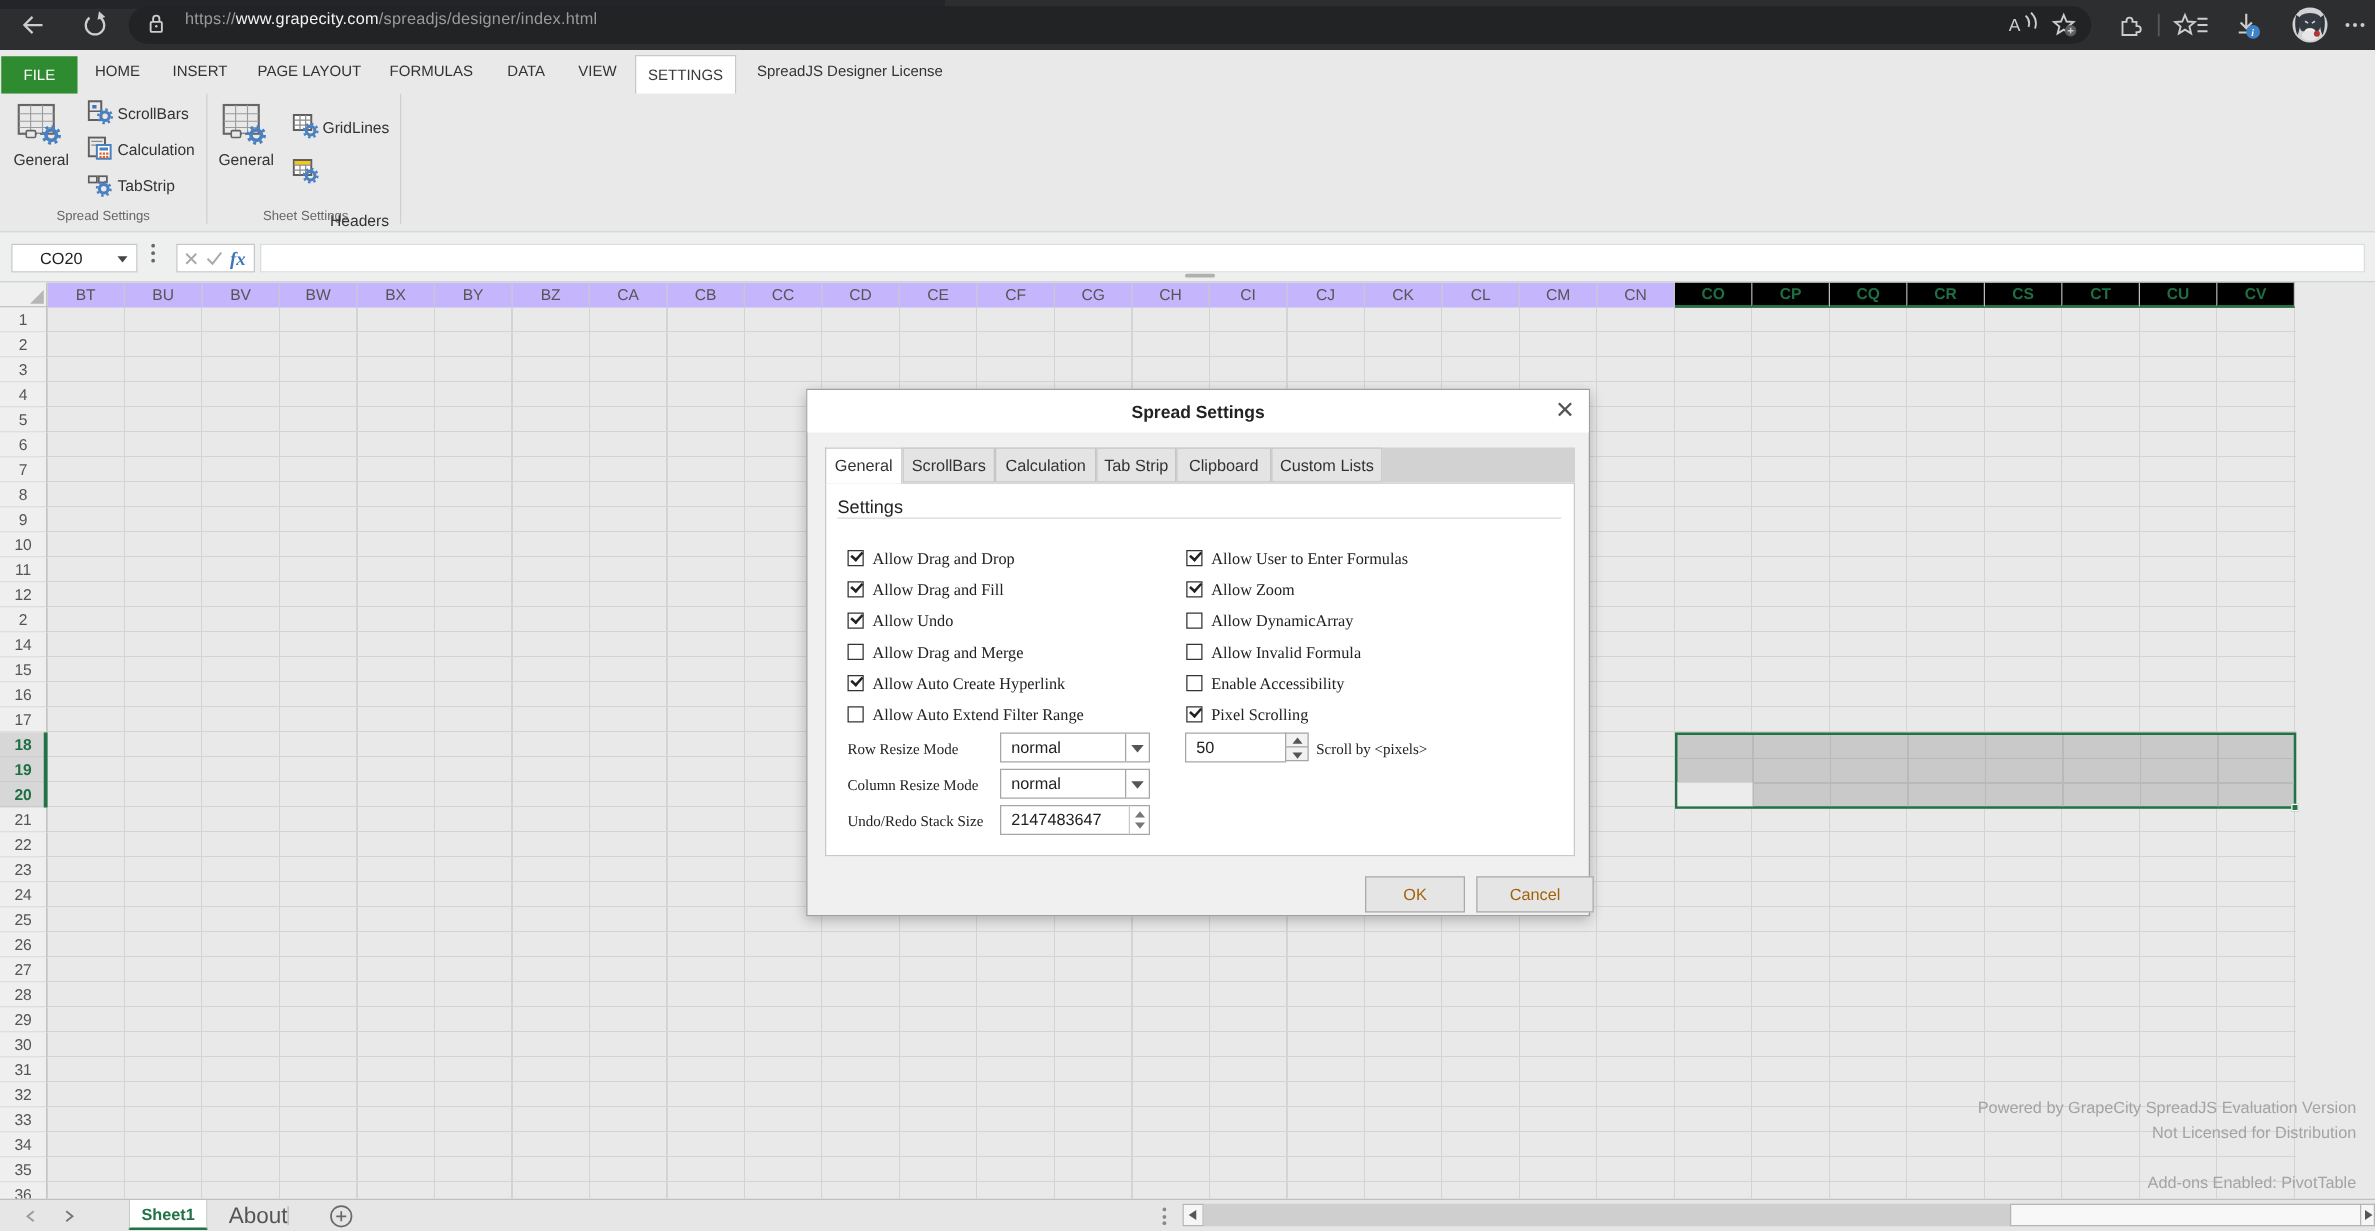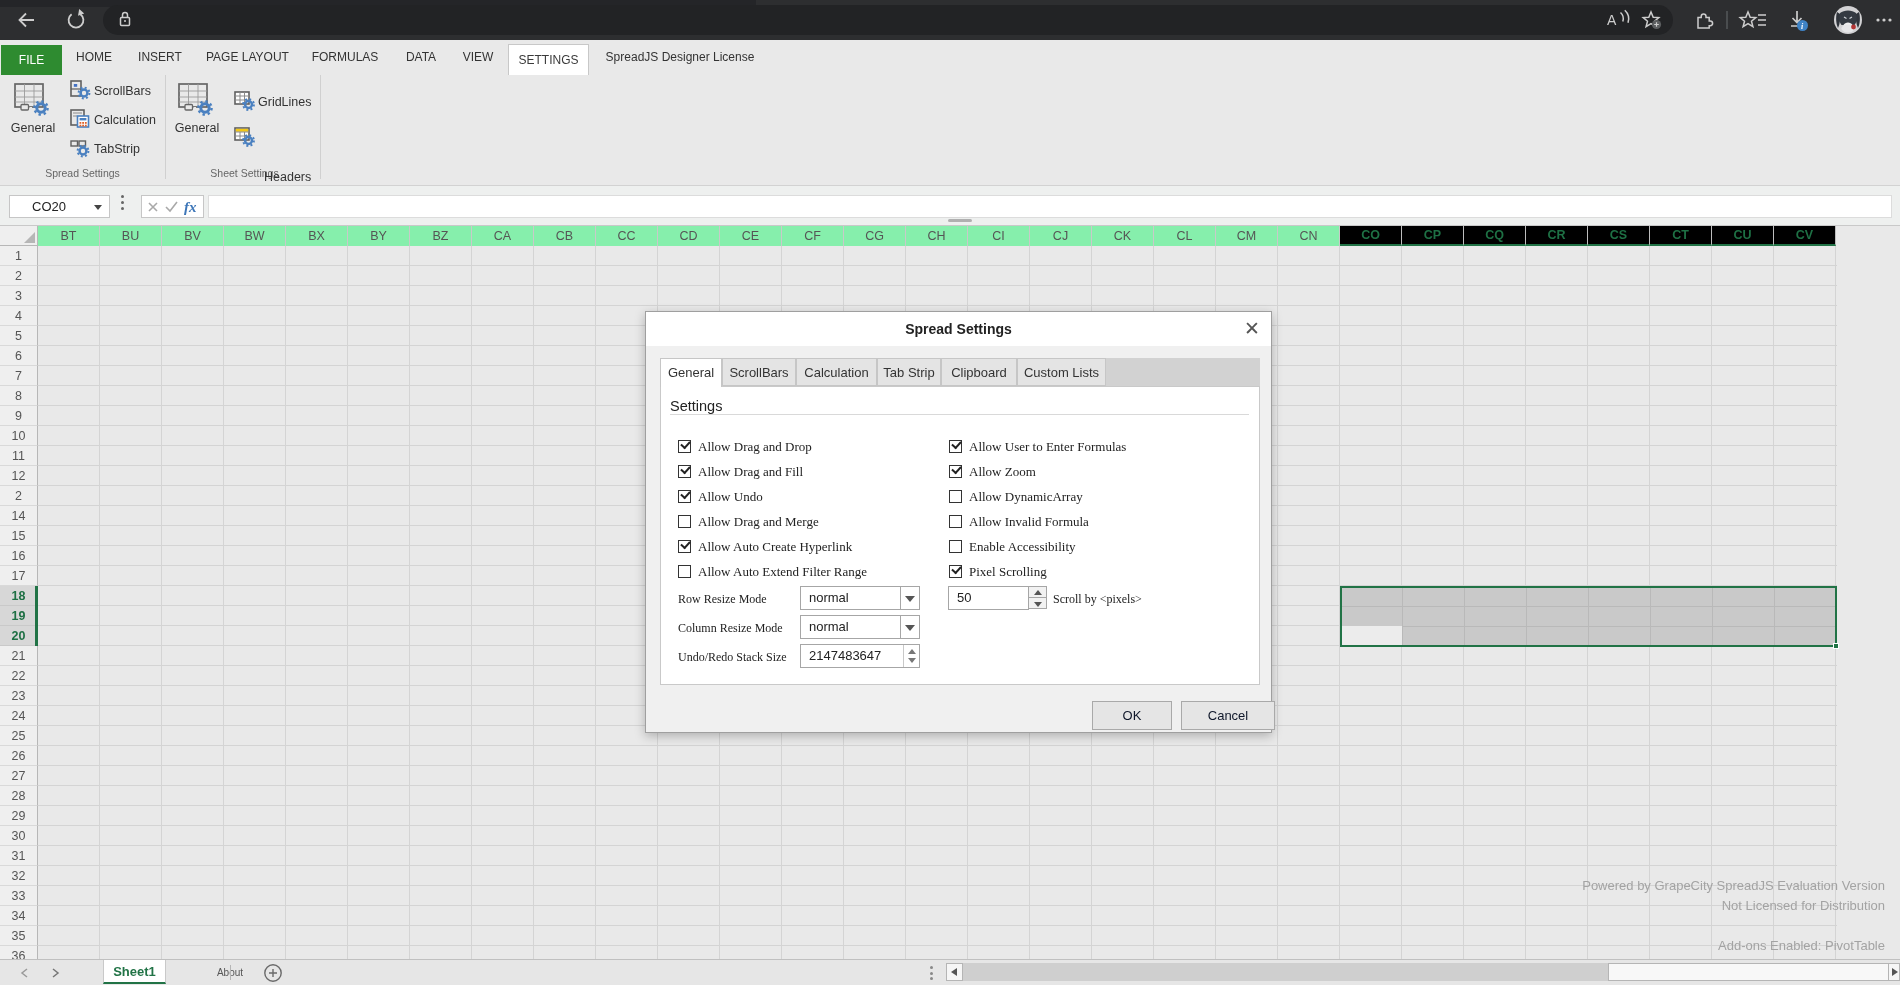--- a/index.html
+++ b/index.html
@@ -32,21 +32,21 @@
   #namebox { position:absolute; left:9px; top:9px; width:101px; height:23px; background:#fff; border:1px solid #c6c6c6; }
   #fxbox { position:absolute; left:141px; top:9px; width:63px; height:23px; background:#fff; border:1px solid #c6c6c6; }
   #finput { position:absolute; left:208px; top:9px; width:1684px; height:23px; background:#fff; border:1px solid #dcdcdc; }
   #vdots { position:absolute; left:121px; top:9px; width:4px; }
   #vdots span { display:block; width:3px; height:3px; border-radius:50%; background:#666; margin-bottom:3px; }
   #splitter { position:absolute; left:948px; top:33px; width:24px; height:3px; background:#b0b0b0; border-radius:2px;}
 
   
   #sheet { position:absolute; left:0; top:226px; width:1900px; height:733px; background:#e9e9e9; overflow:hidden;}
   #colheads { position:absolute; left:38px; top:0; height:20px; display:flex; }
-  .ch { width:62px; height:20px; background:#86efac; border-right:1px solid #c9c9c9; font-size:12.5px; color:#555; text-align:center; line-height:20px; }
+  .ch { width:62px; height:20px; background:#c4b5fd; border-right:1px solid #c9c9c9; font-size:12.5px; color:#555; text-align:center; line-height:20px; }
   .ch.sel { background:#000000; color:#1e7044; font-weight:bold; border-right:1px solid #bdbdbd; border-bottom:2px solid #217346; line-height:18px;}
   #corner { position:absolute; left:0; top:0; width:38px; height:20px; background:#efefef; border-right:1px solid #b7b7b7; border-bottom:1px solid #b7b7b7;}
   #corner:after { content:""; position:absolute; right:2px; bottom:2px; border-left:11px solid transparent; border-bottom:11px solid #b6b6b6; }
   #rowheads { position:absolute; left:0; top:20px; width:38px; }
   .rh { width:38px; height:20px; background:#efefef; border-right:1px solid #b7b7b7; border-bottom:1px solid #d9d9d9; font-size:12.5px; color:#555; text-align:center; line-height:20px; }
   .rh.sel { background:#d7d7d7; color:#1e7044; font-weight:bold; border-bottom-color:#c9c9c9; }
   #gridlines { position:absolute; left:38px; top:20px; width:1799px; height:713px;
      background:
        repeating-linear-gradient(to right, transparent 0px, transparent 61px, #d4d4d4 61px, #d4d4d4 62px),
        repeating-linear-gradient(to bottom, transparent 0px, transparent 19px, #d4d4d4 19px, #d4d4d4 20px);
@@ -80,21 +80,21 @@
   .dselbtn { position:absolute; right:0; top:0; width:19px; height:22px; border-left:1px solid #a6a6a6; }
   .dselbtn:after { content:""; position:absolute; left:4px; top:9px; border-left:5px solid transparent; border-right:5px solid transparent; border-top:6px solid #555; }
   .spinner { position:absolute; right:0; top:0; width:16px; height:22px; border-left:1px solid #c9c9c9;}
   .spinner .up { position:absolute; left:4px; top:4px; border-left:4px solid transparent; border-right:4px solid transparent; border-bottom:5px solid #777; }
   .spinner .dn { position:absolute; left:4px; bottom:4px; border-left:4px solid transparent; border-right:4px solid transparent; border-top:5px solid #777; }
   .spinbox { position:absolute; width:19px; height:24px; }
   .spinbox .sb { position:relative; width:19px; height:12px; background:#f2f2f2; border:1px solid #a6a6a6; }
   .spinbox .sb + .sb { margin-top:-1px; }
   .spinbox .up { position:absolute; left:4.5px; top:3px; border-left:4px solid transparent; border-right:4px solid transparent; border-bottom:5px solid #555; }
   .spinbox .dn { position:absolute; left:4.5px; top:4px; border-left:4px solid transparent; border-right:4px solid transparent; border-top:5px solid #555; }
-  .dbtn { position:absolute; top:389px; height:29px; background:#e5e5e5; border:1px solid #a9a9a9; font-size:13px; color:#0f172a; text-align:center; line-height:27px; }
+  .dbtn { position:absolute; top:389px; height:29px; background:#e5e5e5; border:1px solid #a9a9a9; font-size:13px; color:#a16207; text-align:center; line-height:27px; }
 </style>
 </head>
 <body>
 
 <div id="chrome">
   <div class="topline"></div>
   <div id="urlbar"></div>
 
   <svg width="1900" height="40" viewBox="0 0 1900 40" style="position:absolute;left:0;top:0;">
     <path d="M34 20 H20 M26 13.5 L19.5 20 L26 26.5" stroke="#cdcdcd" stroke-width="1.8" fill="none"></path>
@@ -120,20 +120,21 @@
     <path d="M1859 12 C1860.5 17 1860 24 1858 28 C1856 24 1855.5 18 1856 14 Z" fill="#2f343b"></path>
     <path d="M1840 13 C1844 9.5 1852 9.5 1856 13 C1857.5 17 1857 22 1854.5 25 L1841.5 25 C1839 22 1838.5 17 1840 13 Z" fill="#343a42"></path>
     <path d="M1843.5 25 C1845 21.5 1851 21.5 1852.5 25 C1851.5 30 1844.5 30 1843.5 25 Z" fill="#eeeeee"></path>
     <ellipse cx="1848" cy="28.5" rx="6.5" ry="4" fill="#e6e6e8"></ellipse>
     <circle cx="1853.5" cy="27" r="2.4" fill="#b23434"></circle>
     <path d="M1844 17 l2.5 1.5 M1852 17 l-2.5 1.5" stroke="#cfd3d8" stroke-width="1.2"></path>
     <circle cx="1878" cy="20" r="1.6" fill="#cdcdcd"></circle>
       <circle cx="1884" cy="20" r="1.6" fill="#cdcdcd"></circle>
       <circle cx="1890" cy="20" r="1.6" fill="#cdcdcd"></circle>
   </svg>
+<div class="urltext">https://<b>www.grapecity.com</b>/spreadjs/designer/index.html</div>
 </div>
 
 <div id="menubar"></div>
 <div id="filetab">FILE</div>
 <div class="mtab" style="left:64px; width:60px;">HOME</div>
 <div class="mtab" style="left:130px; width:60px;">INSERT</div>
 <div class="mtab" style="left:206px; width:81px;">PAGE LAYOUT</div>
 <div class="mtab" style="left:310px; width:70px;">FORMULAS</div>
 <div class="mtab" style="left:391px; width:60px;">DATA</div>
 <div class="mtab" style="left:448px; width:60px;">VIEW</div>
@@ -326,21 +327,21 @@
   <div class="wm" style="top:672px;">Not Licensed for Distribution</div>
   <div class="wm" style="top:712px;">Add-ons Enabled: PivotTable</div>
 </div>
 
 <div id="bottombar">
   <svg width="80" height="26" viewBox="0 0 80 26" style="position:absolute;left:0;top:0;">
     <path d="M27 9 L22 13 L27 17" stroke="#9a9a9a" stroke-width="1.5" fill="none"></path>
     <path d="M53 9 L58 13 L53 17" stroke="#777" stroke-width="1.5" fill="none"></path>
   </svg>
   <div style="position:absolute;left:103px;top:0;width:63px;height:24px;background:#fff;border-left:1px solid #c9c9c9;border-right:1px solid #c9c9c9;border-bottom:2px solid #217346;text-align:center;line-height:24px;font-size:13px;font-weight:bold;color:#217346;">Sheet1</div>
-  <div style="position:absolute;left:166px;top:0;width:64px;height:26px;text-align:center;line-height:25px;font-size:10px;color:#555;margin-left:32px;">About</div>
+  <div style="position:absolute;left:166px;top:0;width:64px;height:26px;text-align:right;line-height:25px;font-size:18px;color:#555;">About</div>
   <div style="position:absolute;left:230px;top:5px;width:1px;height:15px;background:#b5b5b5;"></div>
   <svg width="22" height="22" viewBox="0 0 22 22" style="position:absolute;left:262px;top:2px;">
     <circle cx="11" cy="11" r="8.2" fill="none" stroke="#6a6a6a" stroke-width="1.4"></circle>
     <path d="M11 7 L11 15 M7 11 L15 11" stroke="#6a6a6a" stroke-width="1.4"></path>
   </svg>
   <div style="position:absolute;left:930px;top:6px;width:4px;">
     <span style="display:block;width:3px;height:3px;border-radius:50%;background:#888;margin-bottom:2.5px;"></span>
     <span style="display:block;width:3px;height:3px;border-radius:50%;background:#888;margin-bottom:2.5px;"></span>
     <span style="display:block;width:3px;height:3px;border-radius:50%;background:#888;"></span>
   </div>

